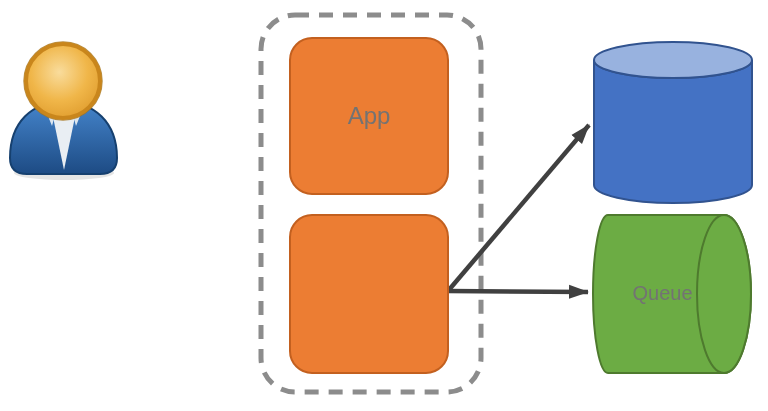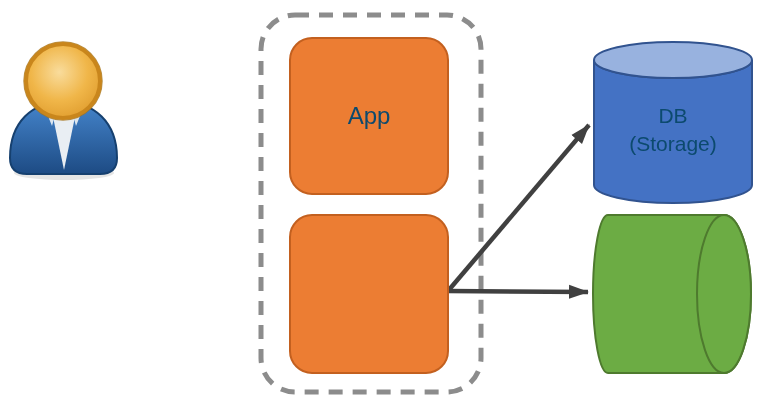--- a/index.html
+++ b/index.html
@@ -19,21 +19,21 @@
     position: absolute;
     left: 0;
     top: 0;
   }
   .node-label {
     position: absolute;
     display: flex;
     align-items: center;
     justify-content: center;
     text-align: center;
-    color: #0c4a6e;
+    color: #737373;
     pointer-events: none;
     white-space: pre-line;
   }
   .label-app {
     left: 290px; top: 38px; width: 158px; height: 156px;
     font-size: 24px;
   }
   .label-worker {
     left: 290px; top: 215px; width: 158px; height: 158px;
     font-size: 24px;
@@ -93,16 +93,15 @@
       <ellipse cx="673" cy="60" rx="79" ry="18" fill="#98B2DF" stroke="#31538F" stroke-width="2"></ellipse>
     </g>
 
     <g>
       <path d="M 608 215 L 724 215 A 27 79 0 0 1 724 373 L 608 373 A 15 79 0 0 1 608 215 Z" fill="#6CAC44" stroke="#4E7A2E" stroke-width="2"></path>
       <ellipse cx="724" cy="294" rx="27" ry="79" fill="#6CAC44" stroke="#4E7A2E" stroke-width="2"></ellipse>
     </g>
   </svg>
 
   <div class="node-label label-app">App</div>
-  <div class="node-label label-db">DB
-(Storage)</div>
+  <div class="node-label label-queue">Queue</div>
 
 </div>
 
 </body></html>

